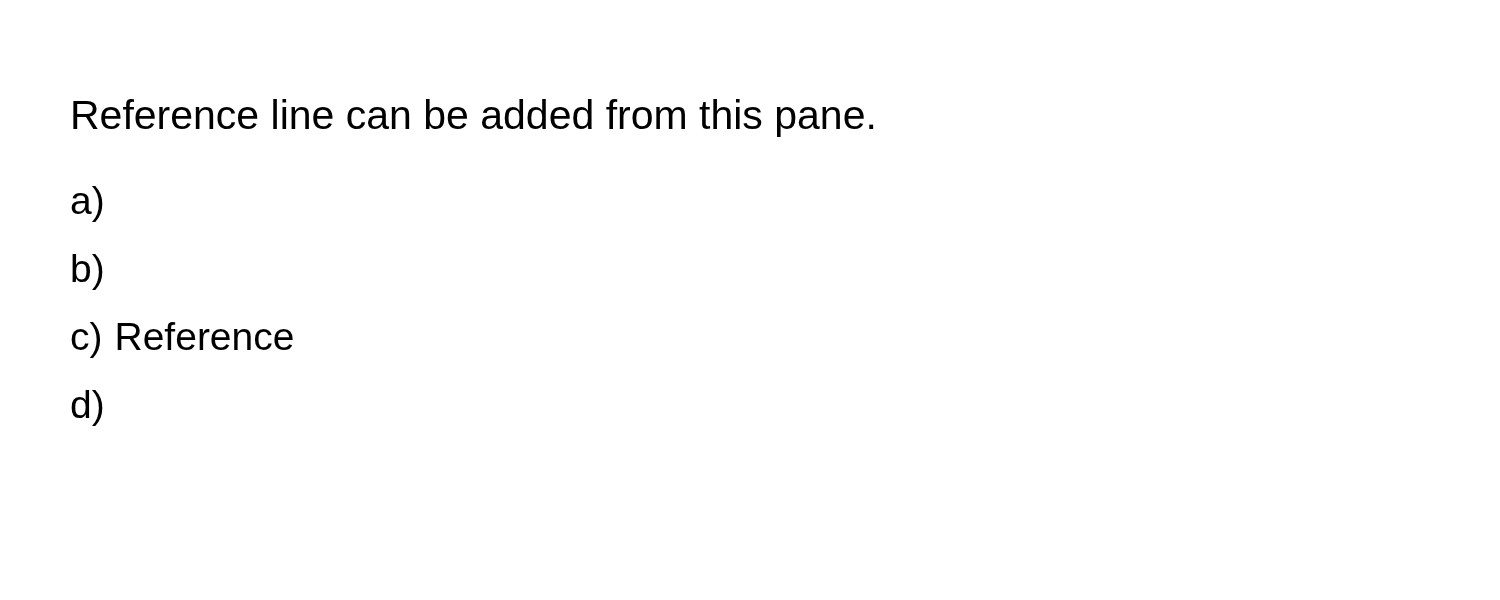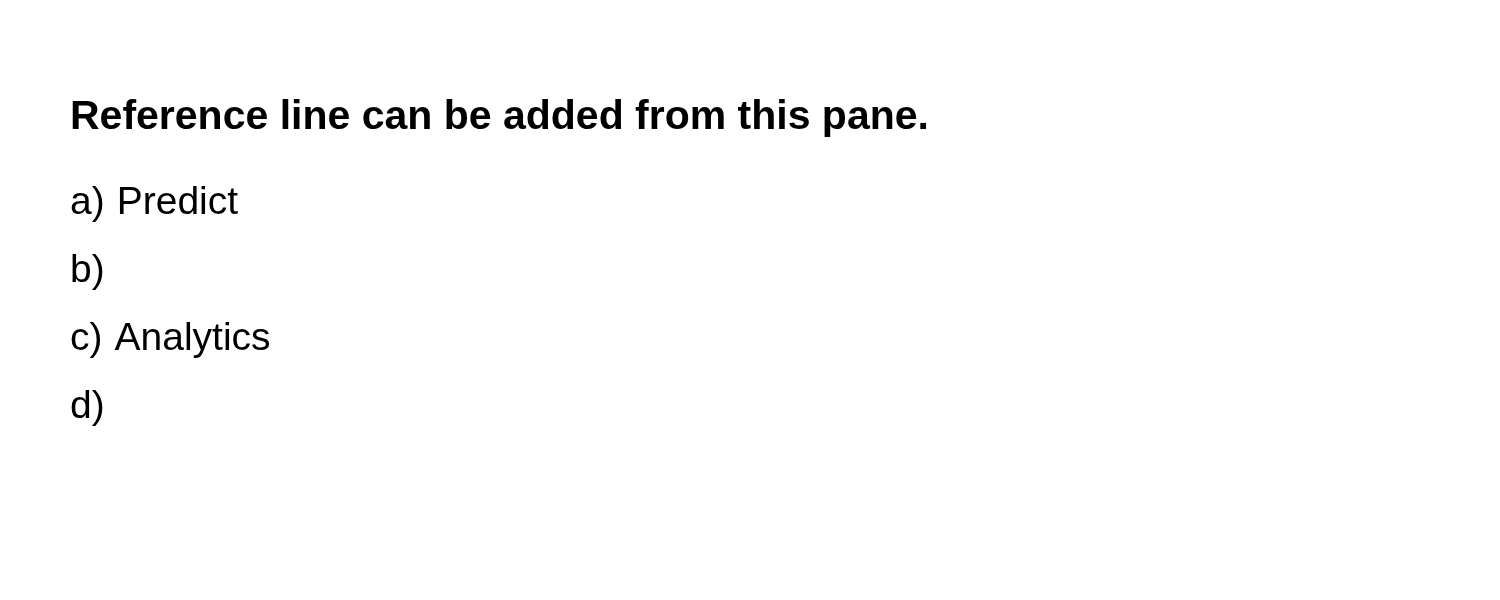--- a/index.html
+++ b/index.html
@@ -12,46 +12,45 @@
       height: 600px;
       background: #ffffff;
       font-family: -apple-system, BlinkMacSystemFont, "Segoe UI", Helvetica, Arial, sans-serif;
       color: #000000;
       padding: 85px 70px;
     }
     .question {
       font-size: 41px;
       line-height: 1.5;
       margin-bottom: 20px;
-      font-weight: 700;
+      font-weight: 400;
     }
     .option {
       font-size: 39px;
       line-height: 1.75;
       font-weight: 400;
       display: flex;
     }
     .option-letter {
       margin-right: 12px;
     }
   </style>
 </head>
 <body>
 
 <div class="question">Reference line can be added from this pane.</div>
 
 <div class="option">
   <span class="option-letter">a)</span>
-  <span>Predict</span>
 </div>
 
 <div class="option">
   <span class="option-letter">b)</span>
 </div>
 
 <div class="option">
   <span class="option-letter">c)</span>
-  <span>Analytics</span>
+  <span>Reference</span>
 </div>
 
 <div class="option">
   <span class="option-letter">d)</span>
 </div>
 
 </body></html>

